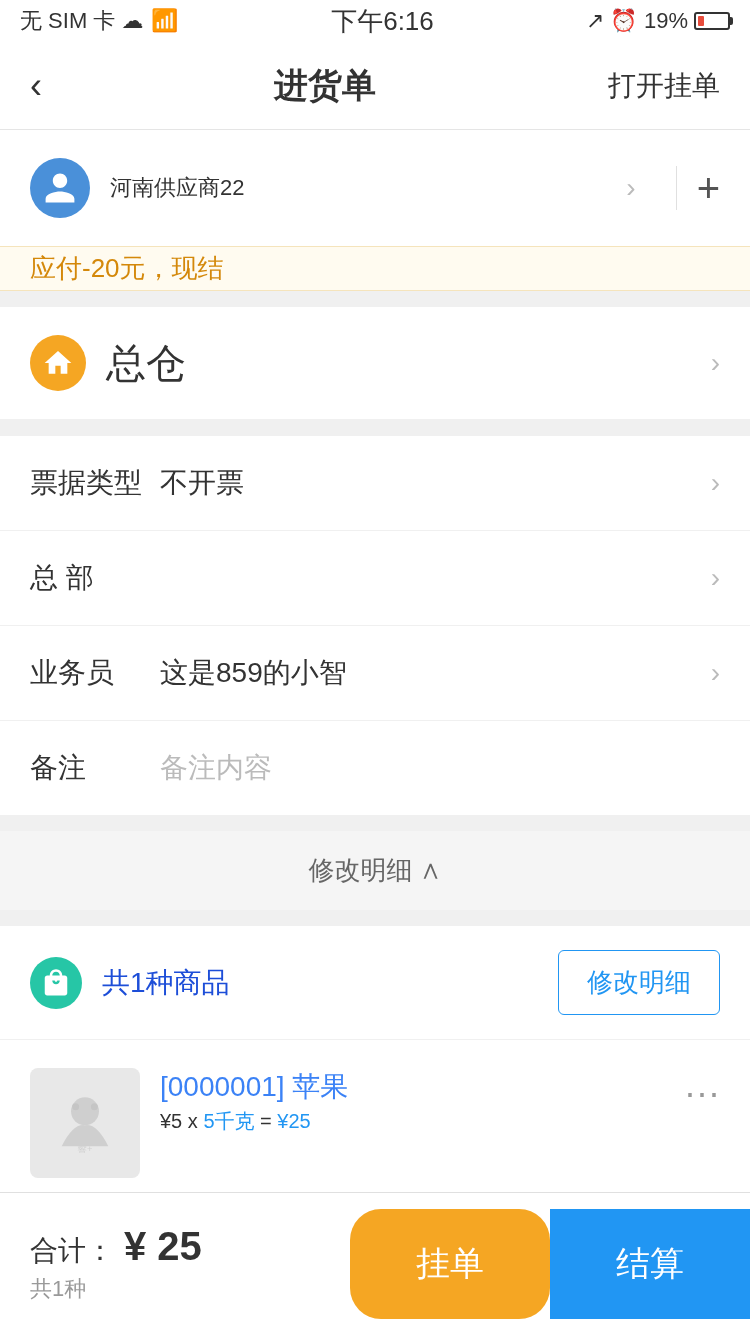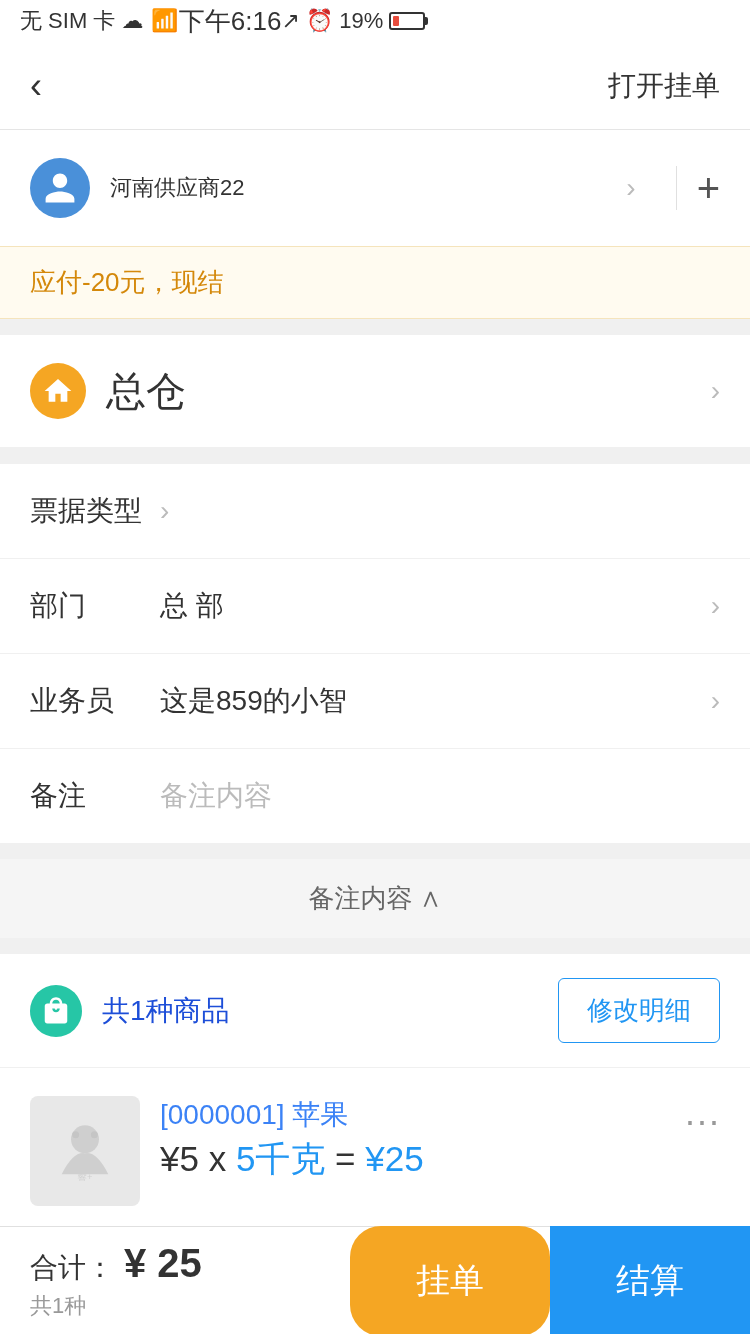--- a/index.html
+++ b/index.html
@@ -13,23 +13,25 @@
       color: #333;
     }
 
     
     .status-bar {
       width: 100%;
       height: 42px;
       background: #fff;
       display: flex;
       align-items: center;
+      justify-content: space-between;
       padding: 0 20px;
       font-size: 22px;
       color: #333;
+      gap: 40px;
     }
     .status-bar-left { display: flex; align-items: center; gap: 8px; }
     .status-bar-center { font-size: 26px; font-weight: 500; }
     .status-bar-right { display: flex; align-items: center; gap: 6px; font-size: 22px; }
     .battery {
       width: 36px; height: 18px; border: 2px solid #333; border-radius: 3px; position: relative; display: inline-flex; align-items: center; padding: 2px;
     }
     .battery::after { content: ''; width: 3px; height: 8px; background: #333; position: absolute; right: -5px; top: 50%; transform: translateY(-50%); border-radius: 0 2px 2px 0; }
     .battery-fill { width: 20%; height: 100%; background: #e74c3c; border-radius: 1px; }
 
@@ -68,21 +70,21 @@
     }
     .supplier-avatar svg { width: 36px; height: 36px; fill: #fff; }
     .supplier-name { font-size: 22px; color: #333; flex: 1; }
     .supplier-chevron { color: #bbb; font-size: 28px; margin-right: 20px; }
     .divider-v { width: 1px; height: 44px; background: #e0e0e0; margin: 0 20px; }
     .add-btn { font-size: 40px; color: #555; cursor: pointer; line-height: 1; }
 
     
     .warning-banner {
       background: #fffbf0;
-      padding: 18px 30px;
+      padding: 4px 30px;
       font-size: 26px;
       color: #d4880a;
       border-top: 1px solid #f5e4bc;
       border-bottom: 1px solid #f5e4bc;
     }
 
     
     .warehouse-row {
       display: flex;
       align-items: center;
@@ -182,32 +184,32 @@
     .product-thumb {
       width: 110px; height: 110px; background: #e8e8e8; border-radius: 8px;
       display: flex; align-items: center; justify-content: center;
       flex-shrink: 0;
     }
     .product-thumb-inner {
       width: 70px; height: 70px; opacity: 0.3;
     }
     .product-info { flex: 1; }
     .product-name { font-size: 28px; color: #3b82f6; margin-bottom: 2px; }
-    .product-price { font-size: 35px; color: #333; }
+    .product-price { font-size: 20px; color: #333; }
     .product-price .highlight { color: #2196f3; }
     .product-price .price-result { color: #2196f3; }
     .more-btn { font-size: 36px; color: #999; cursor: pointer; align-self: flex-start; padding: 4px 0; }
 
     
     .footer {
       position: fixed;
       bottom: 0;
       left: 0;
       width: 750px;
-      height: 108px;
+      height: 142px;
       display: flex;
       align-items: center;
       background: #fff;
       border-top: 1px solid #e0e0e0;
     }
     .footer-total {
       flex: 1;
       padding: 0 30px;
     }
     .footer-total-main {
@@ -261,20 +263,21 @@
     <span>⏰</span>
     <span>19%</span>
     <div class="battery">
       <div class="battery-fill"></div>
     </div>
   </div>
 </div>
 
 <div class="nav-bar">
   <span class="nav-back">‹</span>
+  <span class="nav-title">进货单</span>
   <span class="nav-action">打开挂单</span>
 </div>
 
 <div class="section">
   <div class="supplier-row">
     <div class="supplier-avatar">
       <svg viewBox="0 0 24 24">
         <path d="M12 12c2.7 0 4.8-2.1 4.8-4.8S14.7 2.4 12 2.4 7.2 4.5 7.2 7.2 9.3 12 12 12zm0 2.4c-3.2 0-9.6 1.6-9.6 4.8v2.4h19.2v-2.4c0-3.2-6.4-4.8-9.6-4.8z"></path>
       </svg>
     </div>
@@ -294,39 +297,39 @@
       </svg>
     </div>
     <span class="warehouse-name">总仓</span>
     <span class="chevron">›</span>
   </div>
 </div>
 
 <div class="section">
   <div class="form-row">
     <span class="form-label">票据类型</span>
+    <span class="form-value">不开票</span>
     <span class="chevron">›</span>
   </div>
   <div class="form-row">
-    <span class="form-label">部门</span>
     <span class="form-value">总 部</span>
     <span class="chevron">›</span>
   </div>
   <div class="form-row">
     <span class="form-label">业务员</span>
     <span class="form-value">这是859的小智</span>
     <span class="chevron">›</span>
   </div>
   <div class="form-row">
     <span class="form-label">备注</span>
     <span class="form-placeholder">备注内容</span>
   </div>
 </div>
 
-<div class="collapse-row">备注内容 ∧</div>
+<div class="collapse-row">修改明细 ∧</div>
 
 <div style="height:16px;background:#f0f0f0;"></div>
 
 <div class="section">
   <div class="product-header">
     <div class="product-icon">
       <svg viewBox="0 0 24 24">
         <path d="M19 6h-2c0-2.8-2.2-5-5-5S7 3.2 7 6H5c-1.1 0-2 .9-2 2v12c0 1.1.9 2 2 2h14c1.1 0 2-.9 2-2V8c0-1.1-.9-2-2-2zm-7-3c1.7 0 3 1.3 3 3H9c0-1.7 1.3-3 3-3zm0 10c-1.7 0-3-1.3-3-3h2c0 .6.4 1 1 1s1-.4 1-1h2c0 1.7-1.3 3-3 3z"></path>
       </svg>
     </div>

